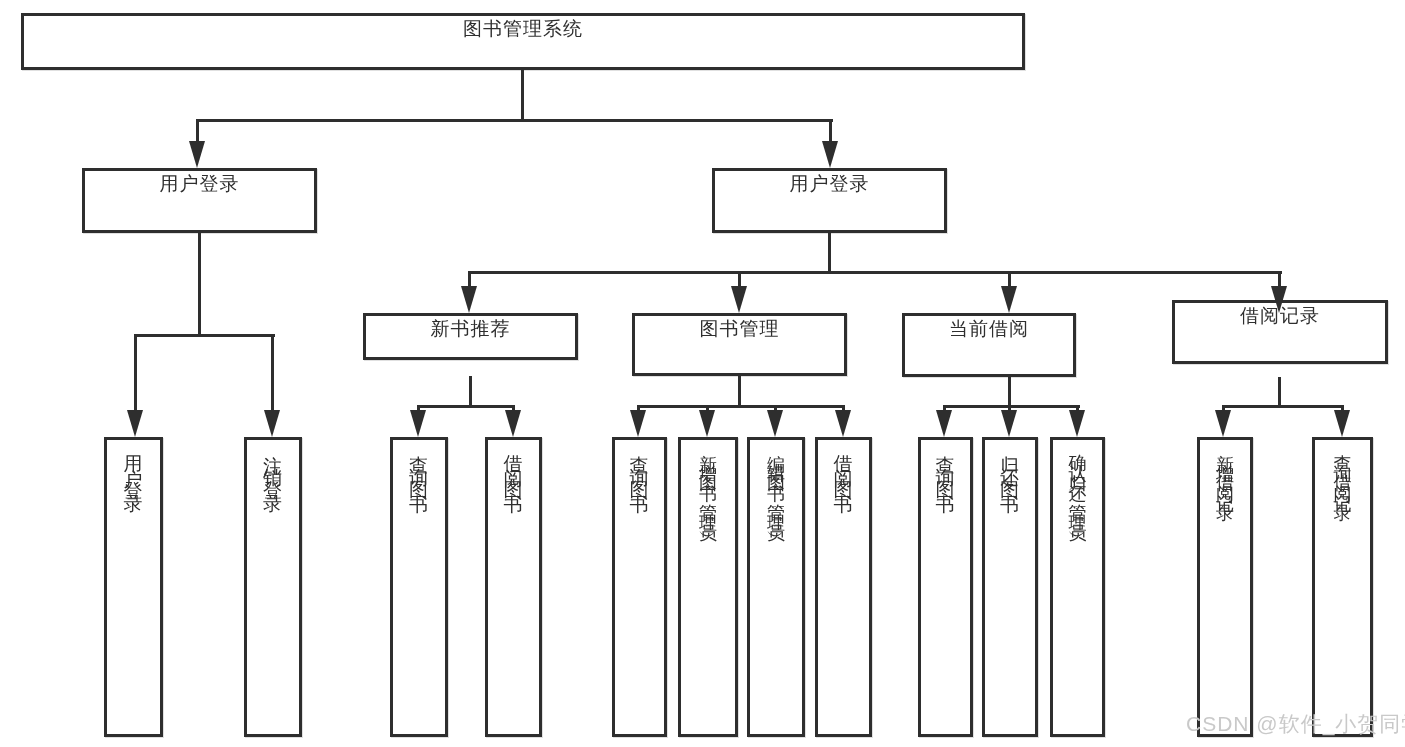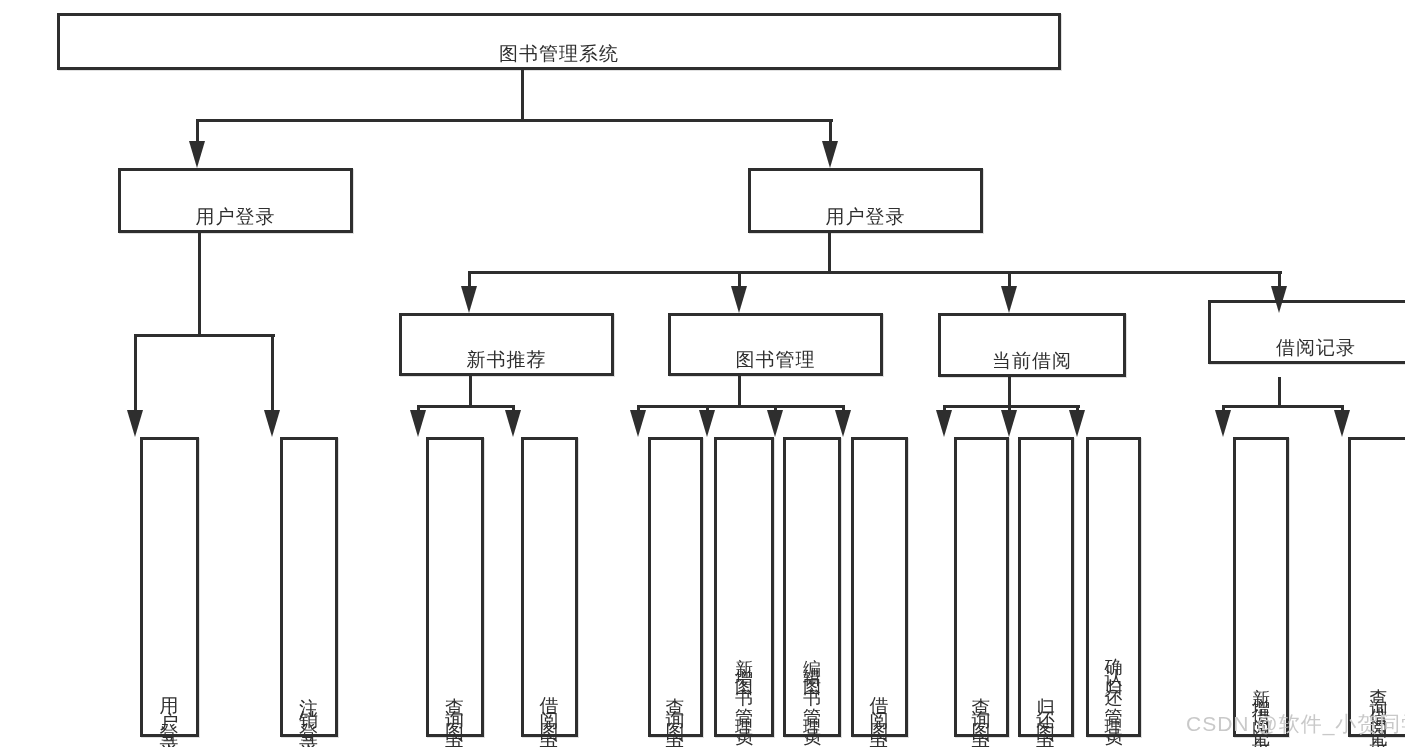--- a/index.html
+++ b/index.html
@@ -2,23 +2,22 @@
 <html><head>
 <meta charset="utf-8">
 <style>
   html,body{margin:0;padding:0;background:#fff;}
   #canvas{
     position:relative;width:1405px;height:747px;background:#ffffff;overflow:hidden;
     font-family:"Liberation Sans","DejaVu Sans",sans-serif;color:#2f2f2f;
   }
   .box{
     position:absolute;box-sizing:border-box;background:#ffffff;
-    border:3px solid #2e2e2e;display:flex;align-items:flex-end;justify-content:center;
+    border:3px solid #2e2e2e;display:flex;align-items:flex-start;justify-content:center;
     box-shadow:1px 1px 0 rgba(0,0,0,0.12);
-    margin-left:36px;
   }
   .hbox span{font-size:19px;letter-spacing:1px;white-space:nowrap;}
   .vbox{z-index:2;}
   .vtext{
     writing-mode:vertical-rl;text-orientation:mixed;
     font-size:19px;letter-spacing:13px;line-height:1;white-space:nowrap;
   }
   .vtext.tight{letter-spacing:10px;font-size:18px;}
   .ln{position:absolute;background:#2e2e2e;z-index:1;}
   .arw{
@@ -99,27 +98,27 @@
     <span>图书管理系统</span>
   </div>
 
   <div class="box hbox" style="left:82px;top:168px;width:235px;height:65px">
     <span>用户登录</span>
   </div>
   <div class="box hbox" style="left:712px;top:168px;width:235px;height:65px">
     <span>用户登录</span>
   </div>
 
-  <div class="box hbox" style="left:363px;top:313px;width:215px;height:63px">
+  <div class="box hbox" style="left:363px;top:313px;width:215px;height:47px">
     <span>新书推荐</span>
   </div>
   <div class="box hbox" style="left:632px;top:313px;width:215px;height:63px">
     <span>图书管理</span>
   </div>
-  <div class="box hbox" style="left:902px;top:313px;width:188px;height:64px">
+  <div class="box hbox" style="left:902px;top:313px;width:174px;height:64px">
     <span>当前借阅</span>
   </div>
   <div class="box hbox" style="left:1172px;top:300px;width:216px;height:64px">
     <span>借阅记录</span>
   </div>
 
   <div class="box vbox" style="left:104px;top:437px;width:59px;height:300px">
     <span class="vtext">用户登录</span>
   </div>
   <div class="box vbox" style="left:244px;top:437px;width:58px;height:300px">

